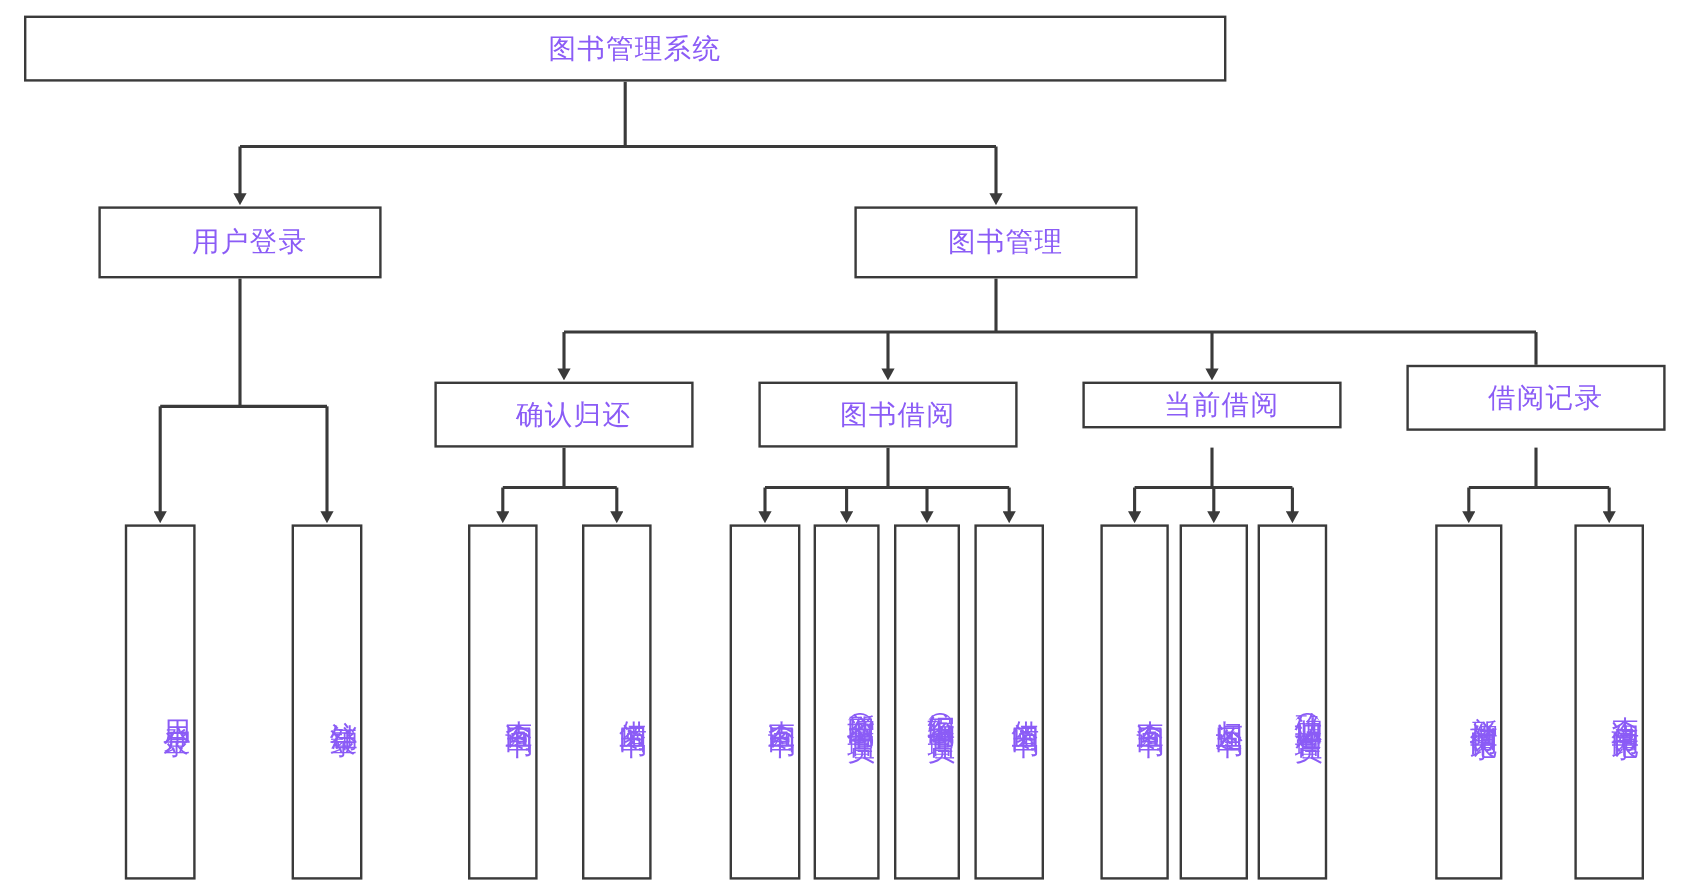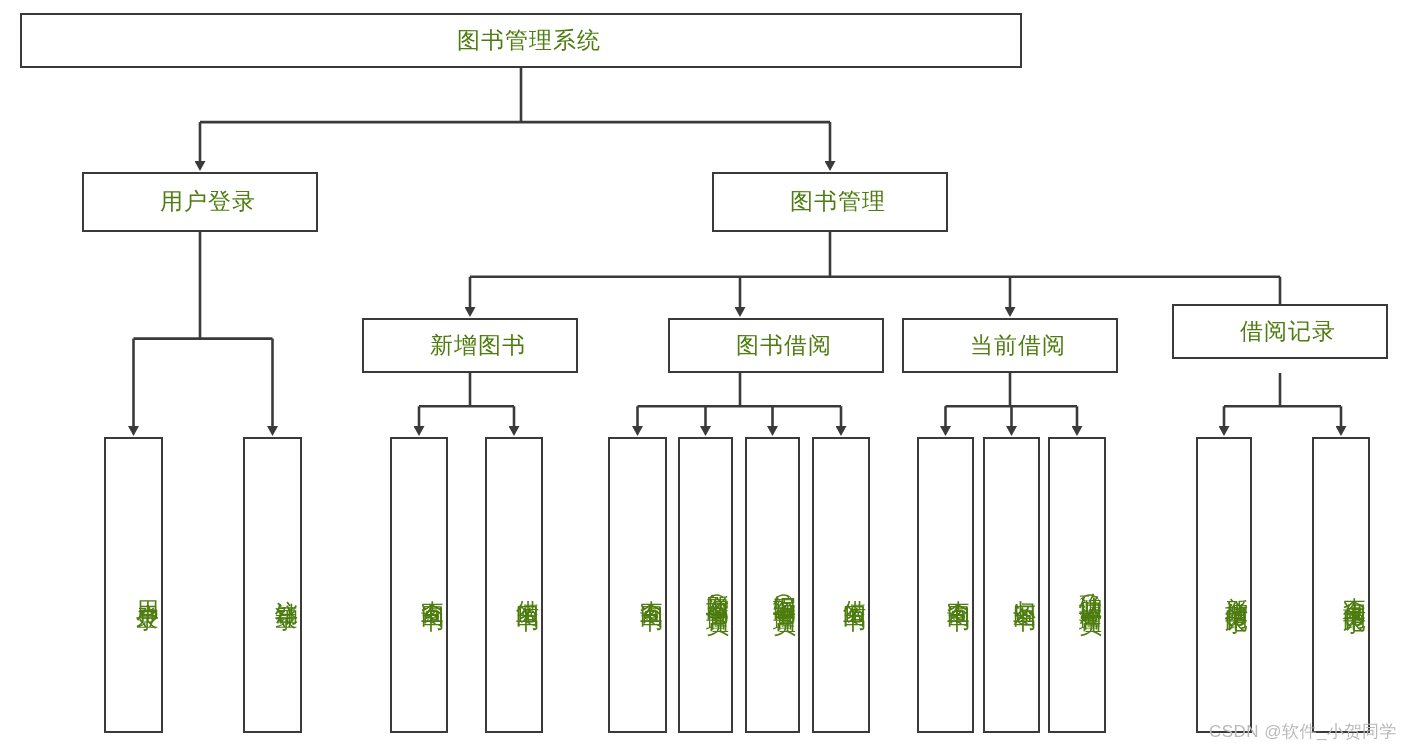--- a/index.html
+++ b/index.html
@@ -15,21 +15,21 @@
     position:absolute;left:0;top:0;width:1405px;height:747px;
   }
   .node{
     position:absolute;
     box-sizing:border-box;
     background:#ffffff;
     border:2px solid #3a3a3a;
     display:flex;
     align-items:center;
     justify-content:center;
-    color:#4d7c0f;
+    color:#8b5cf6;
     letter-spacing:1px;
     padding-left:16px;
   }
   .node.horiz{
     font-size:23px;
     line-height:1.1;
   }
   .node.vert{
     writing-mode:vertical-rl;
     text-orientation:upright;
@@ -107,26 +107,26 @@
       <div class="node horiz" style="left: 20px; top: 13px; width: 1002px; height: 55px;">
         <span class="nodetext">图书管理系统</span>
       </div>
       <div class="node horiz" style="left: 82px; top: 172px; width: 236px; height: 60px;">
         <span class="nodetext">用户登录</span>
       </div>
       <div class="node horiz" style="left: 712px; top: 172px; width: 236px; height: 60px; text-align: center;">
         <span class="nodetext">图书管理</span>
       </div>
       <div class="node horiz" style="left: 362px; top: 318px; width: 216px; height: 55px;">
-        <span class="nodetext">新增图书</span>
+        <span class="nodetext">确认归还</span>
       </div>
-      <div class="node horiz" style="left: 632px; top: 318px; width: 216px; height: 55px; margin-left: 36px;">
+      <div class="node horiz" style="left: 632px; top: 318px; width: 216px; height: 55px;">
         <span class="nodetext">图书借阅</span>
       </div>
-      <div class="node horiz" style="left: 902px; top: 318px; width: 216px; height: 55px;">
+      <div class="node horiz" style="left: 902px; top: 318px; width: 216px; height: 39px;">
         <span class="nodetext">当前借阅</span>
       </div>
       <div class="node horiz" style="left: 1172px; top: 304px; width: 216px; height: 55px;">
         <span class="nodetext">借阅记录</span>
       </div>
       <div class="node vert" style="left: 104px; top: 437px; width: 59px; height: 296px;">
         <span class="nodetext">用户登录</span>
       </div>
       <div class="node vert" style="left: 243px; top: 437px; width: 59px; height: 296px;">
         <span class="nodetext">注销登录</span>
@@ -158,14 +158,13 @@
       <div class="node vert" style="left: 1048px; top: 437px; width: 58px; height: 296px;">
         <span class="nodetext">确认归还（管理员）</span>
       </div>
       <div class="node vert" style="left: 1196px; top: 437px; width: 56px; height: 296px;">
         <span class="nodetext">新增借阅记录</span>
       </div>
       <div class="node vert" style="left: 1312px; top: 437px; width: 58px; height: 296px;">
         <span class="nodetext">查询借阅记录</span>
       </div>
     </div>
-  <div class="watermark">CSDN @软件_小贺同学</div>
 </div>
 
 </body></html>

